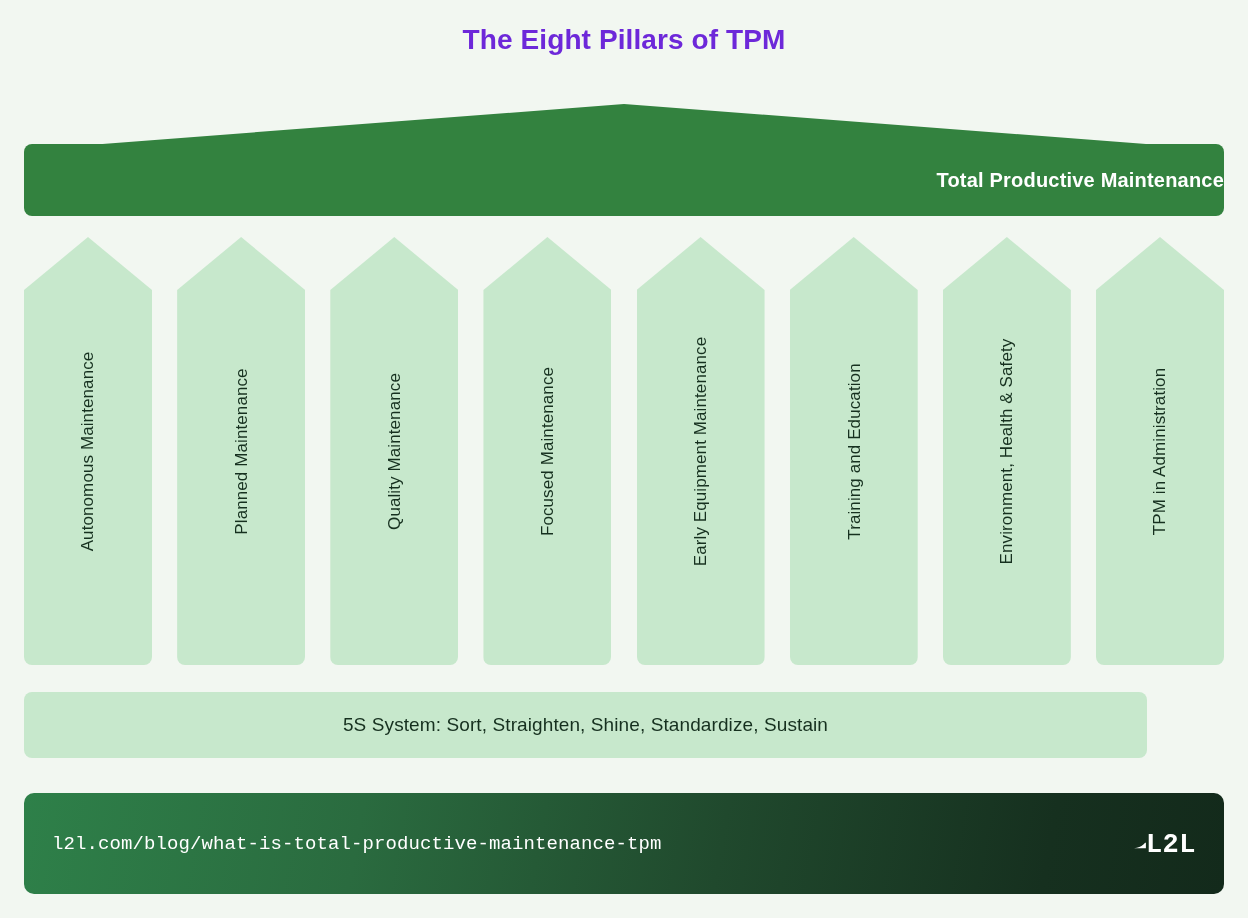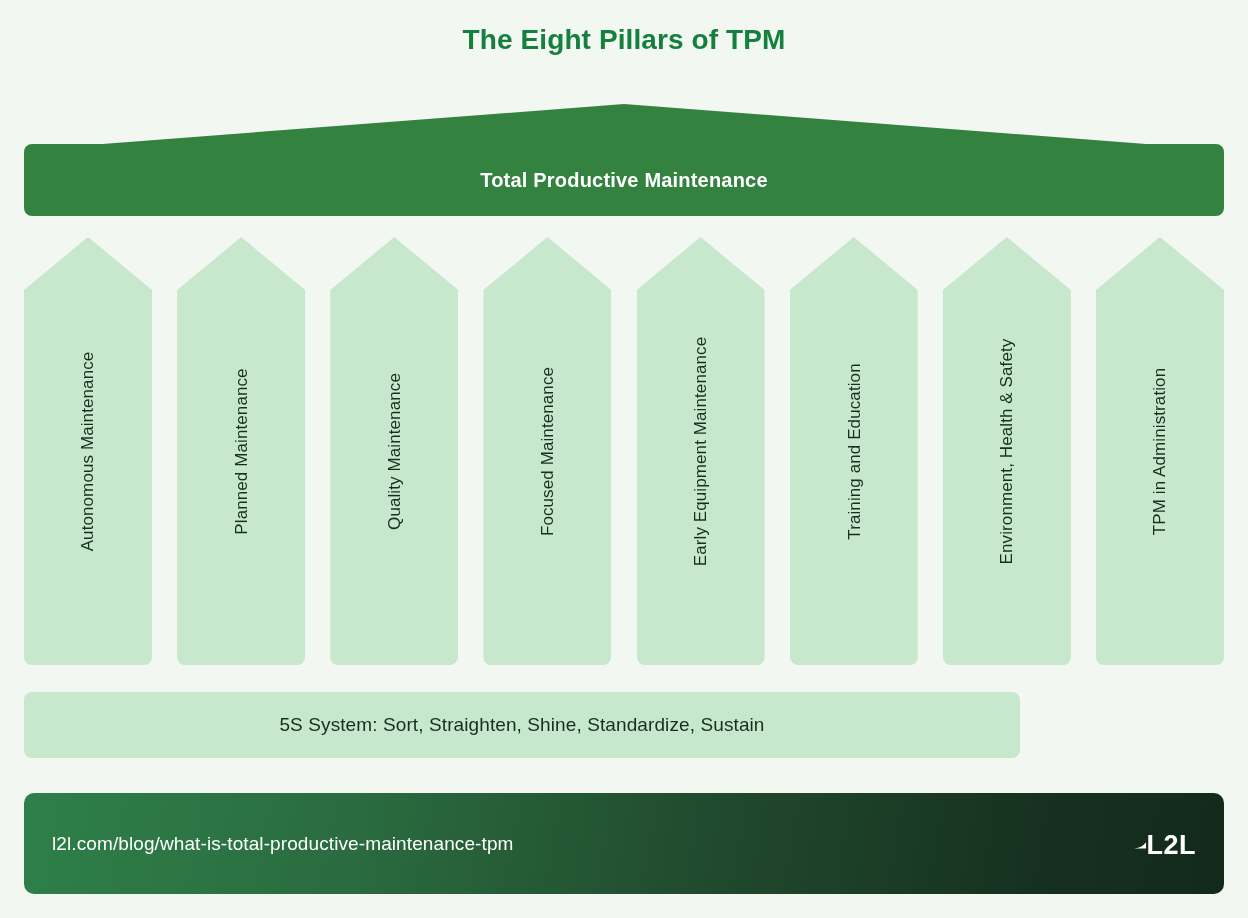--- a/index.html
+++ b/index.html
@@ -24,21 +24,21 @@
 
   
   .title {
     position: absolute;
     left: 0;
     top: 24px;
     width: 1248px;
     text-align: center;
     font-size: 28px;
     font-weight: 700;
-    color: #15803d;
+    color: #6d28d9;
     letter-spacing: 0.1px;
   }
 
   
   .roof-wrap {
     position: absolute;
     left: 24px;
     top: 104px;
     width: 1200px;
     height: 112px;
@@ -53,21 +53,21 @@
   .roof-band {
     position: absolute;
     left: 0;
     top: 40px;
     width: 1200px;
     height: 72px;
     background: #33823f;
     border-radius: 8px;
     display: flex;
     align-items: center;
-    justify-content: center;
+    justify-content: flex-end;
   }
   .roof-label {
     font-size: 20px;
     font-weight: 700;
     color: #ffffff;
     letter-spacing: 0.2px;
   }
 
   
   .pillars {
@@ -100,21 +100,21 @@
     color: #16301f;
     letter-spacing: 0.1px;
     line-height: 1;
   }
 
   
   .foundation {
     position: absolute;
     left: 24px;
     top: 692px;
-    width: 996px;
+    width: 1123px;
     height: 66px;
     background: #c7e8cc;
     border-radius: 8px;
     display: flex;
     align-items: center;
     justify-content: center;
   }
   .foundation-label {
     font-size: 19px;
     color: #16301f;
@@ -128,20 +128,21 @@
     top: 793px;
     width: 1200px;
     height: 101px;
     border-radius: 10px;
     background: linear-gradient(100deg, #2e8049 0%, #2a6b3f 28%, #20492d 58%, #16301f 85%, #132a1b 100%);
     display: flex;
     align-items: center;
     justify-content: space-between;
     padding: 8px 28px;
     box-sizing: border-box;
+    font-family: Liberation Mono, monospace;
   }
   .footer-url {
     font-size: 19px;
     color: #ffffff;
     letter-spacing: 0.1px;
   }
   .logo {
     display: flex;
     flex-direction: row;
     align-items: flex-end;

